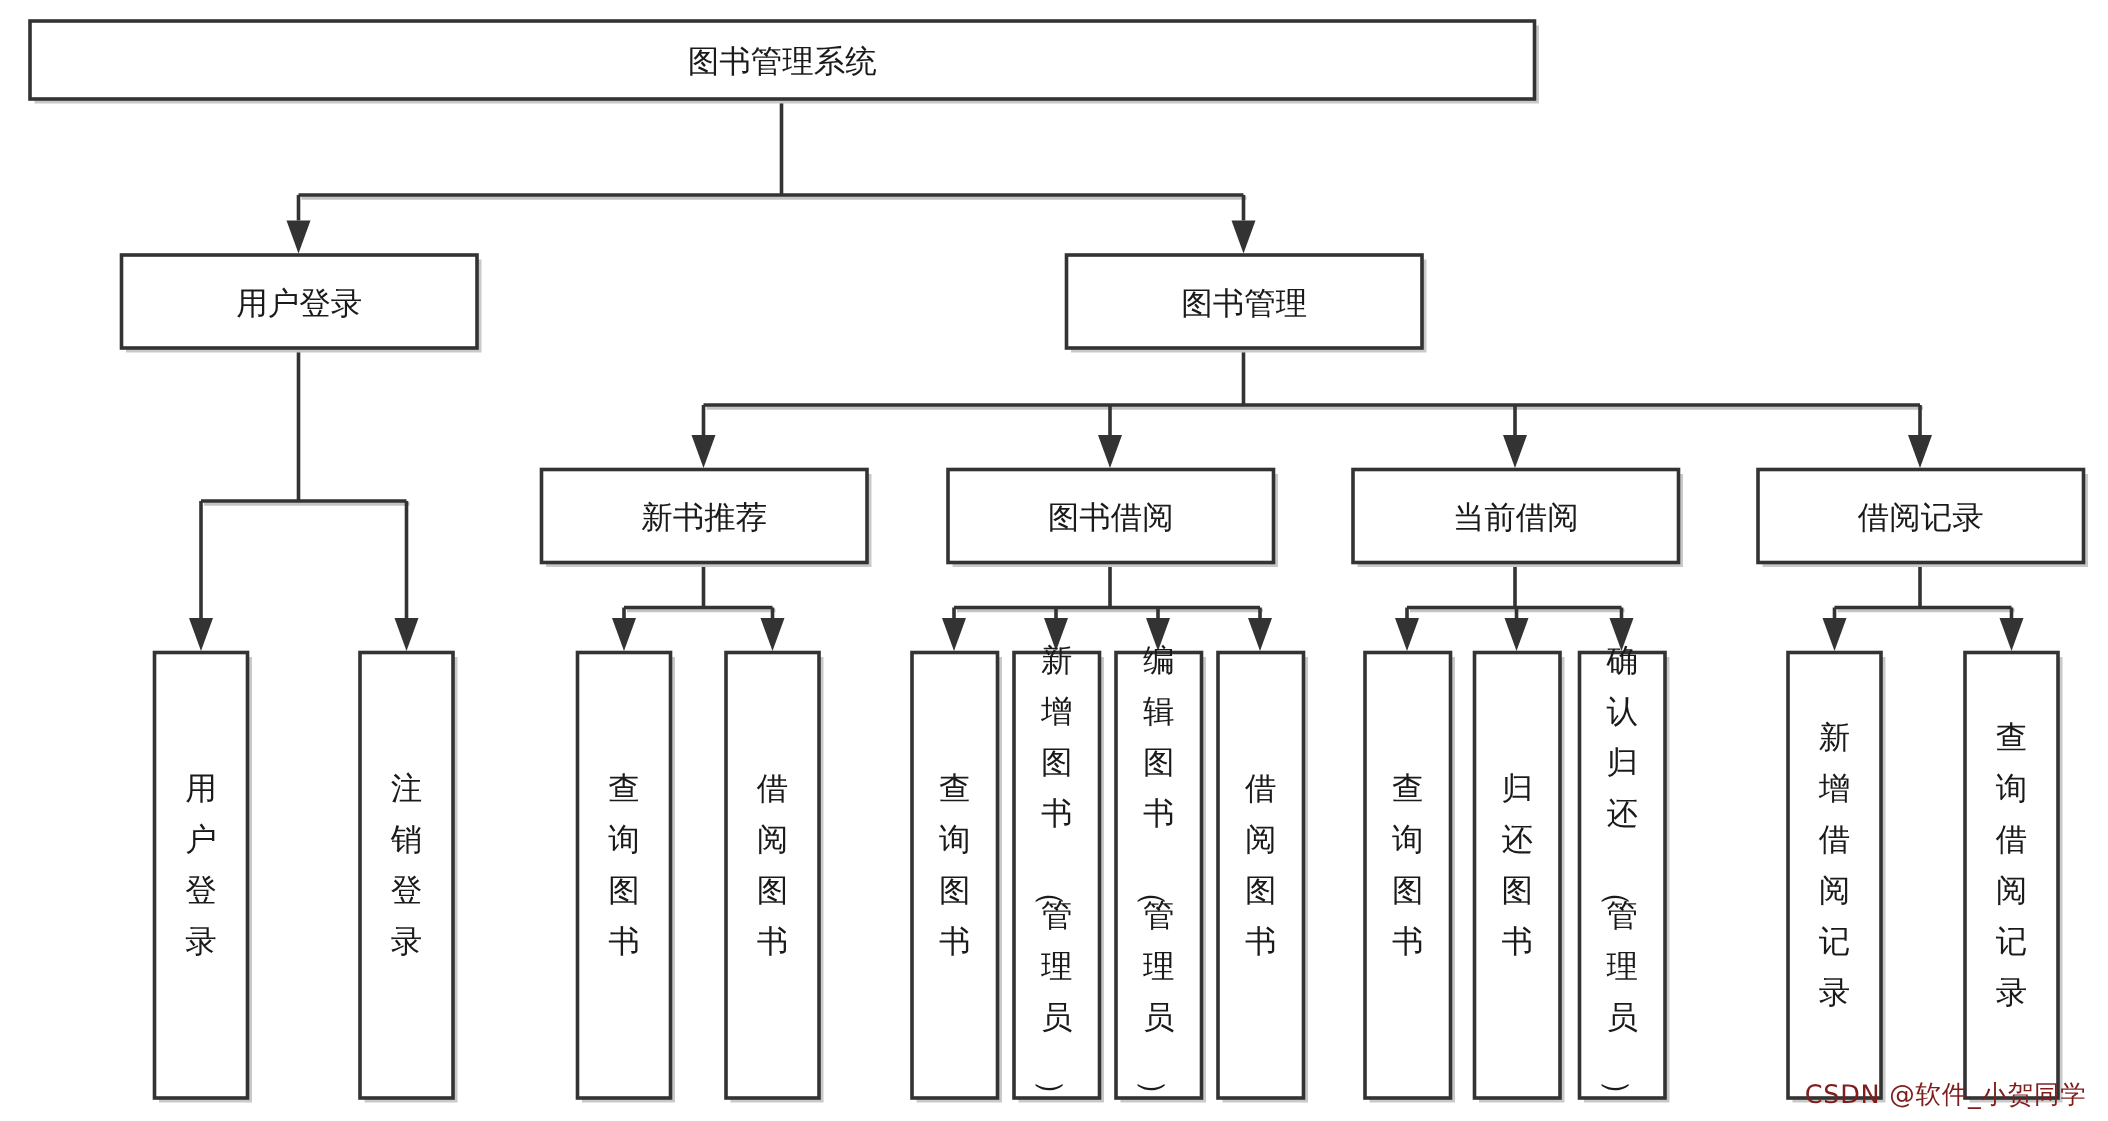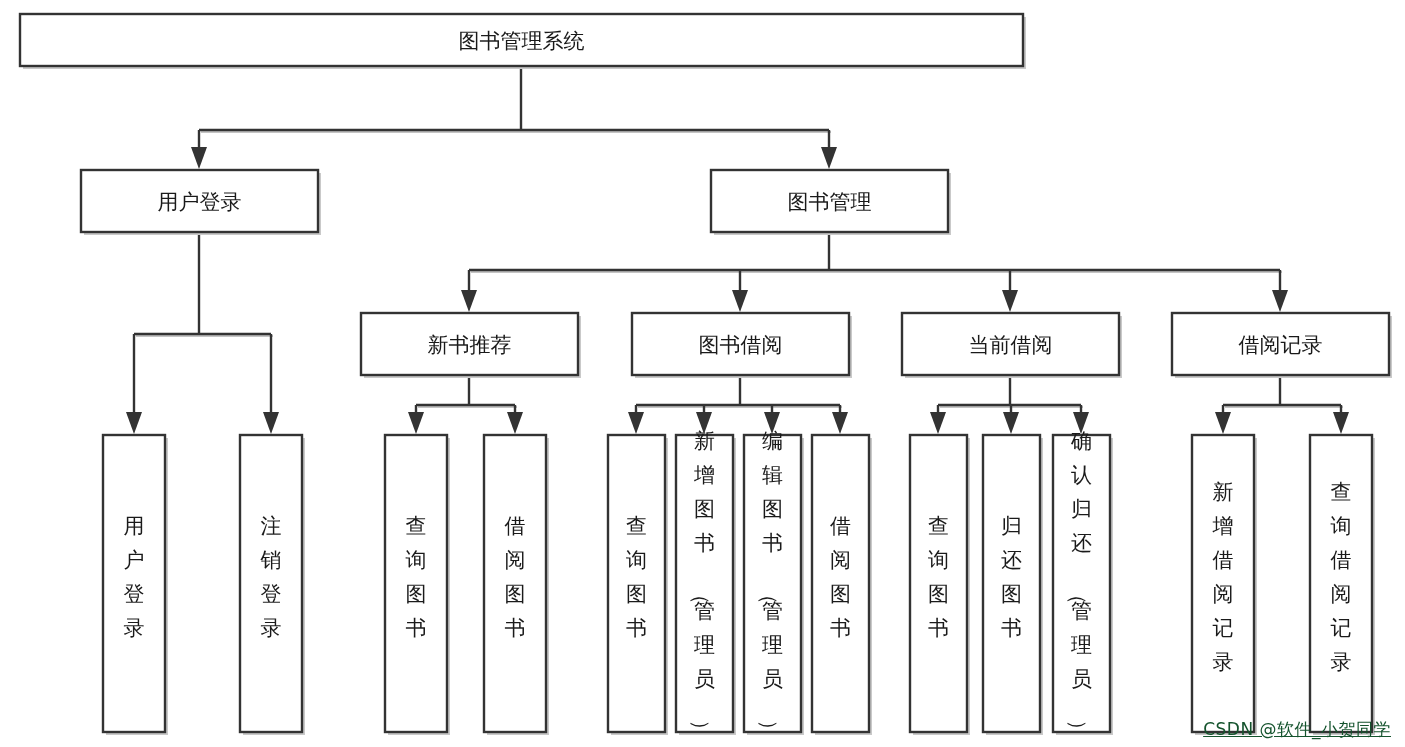--- a/index.html
+++ b/index.html
@@ -64,25 +64,24 @@
     fill: #1a1a1a;
     font-size: 21px;
     text-anchor: middle;
   }
   .watermark {
     position: absolute;
     right: 14px;
     bottom: 6px;
     font-family: "DejaVu Sans", "Liberation Sans", sans-serif;
     font-size: 17px;
-    color: #14532d;
+    color: #7f1d1d;
     white-space: nowrap;
     letter-spacing: 0.5px;
     user-select: none;
-    text-decoration: underline;
   }
 </style>
 </head>
 <body>
 
 <div id="diagram-root">
   <svg class="diagram-canvas" viewBox="0 0 1405 747">
     <g id="layer-connectors">
         <g>
           <path class="connector-shadow" d="M 201 132 L 831 132"></path>

